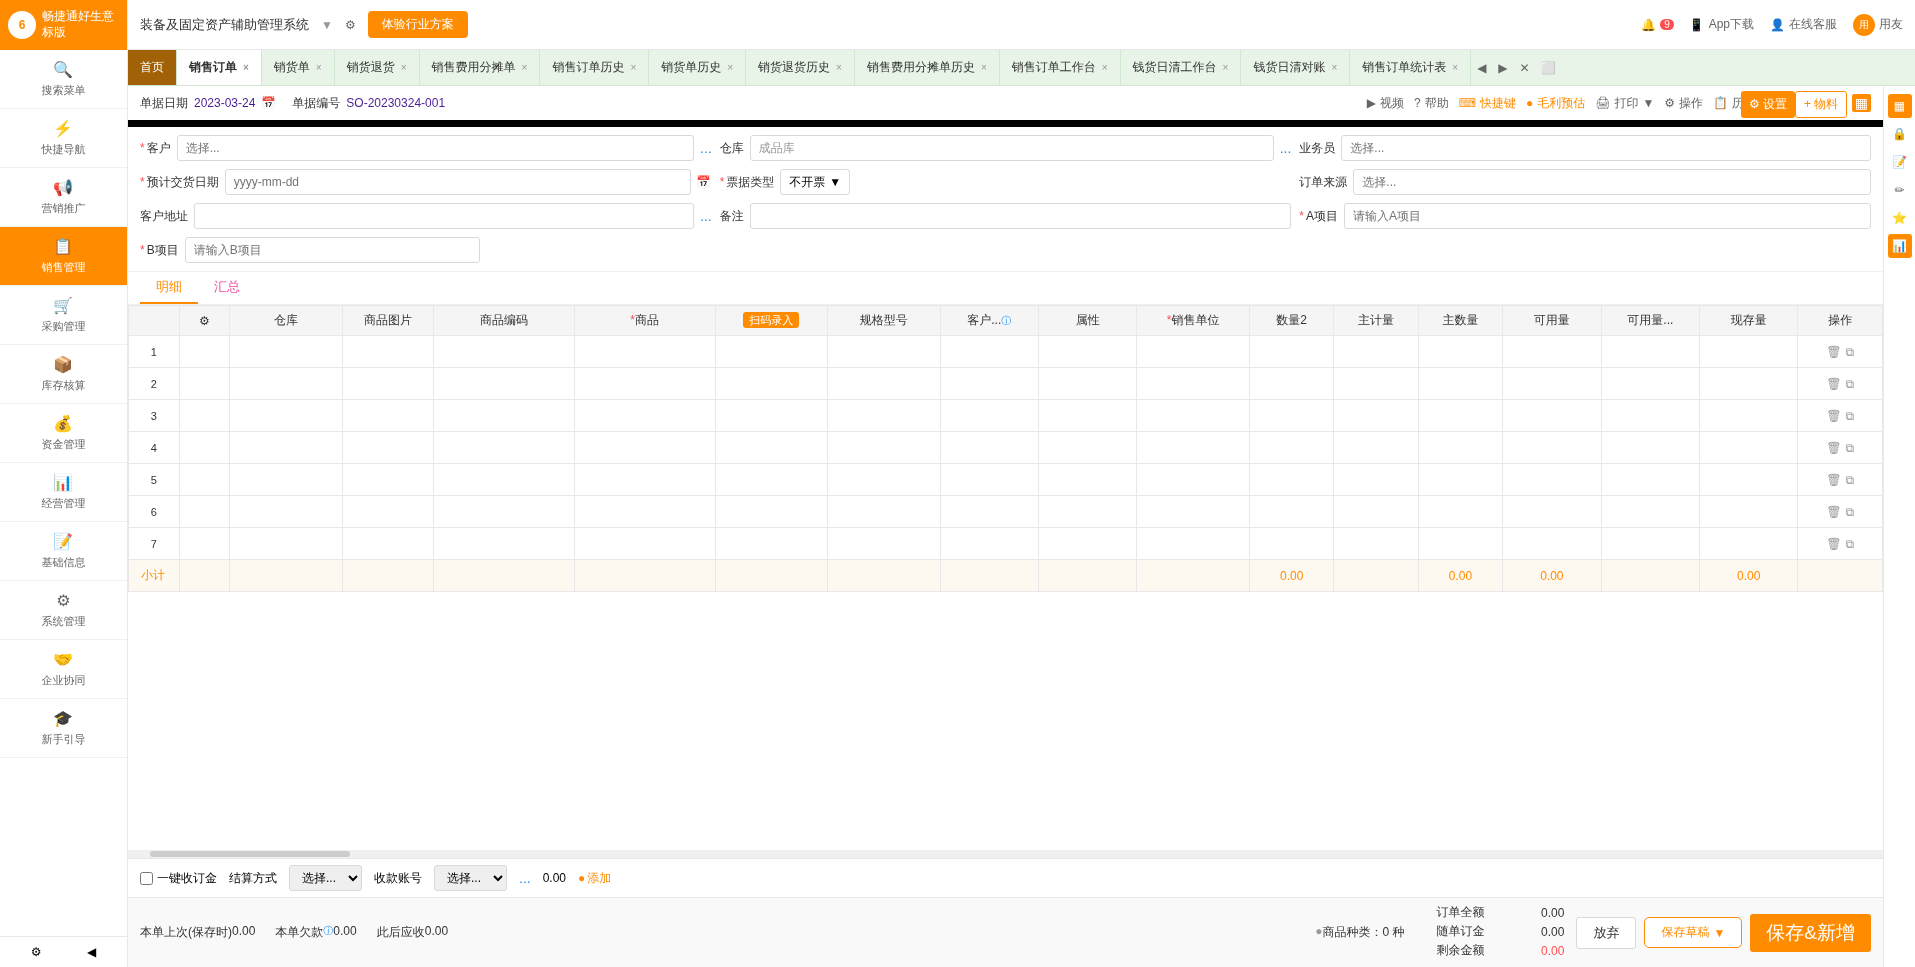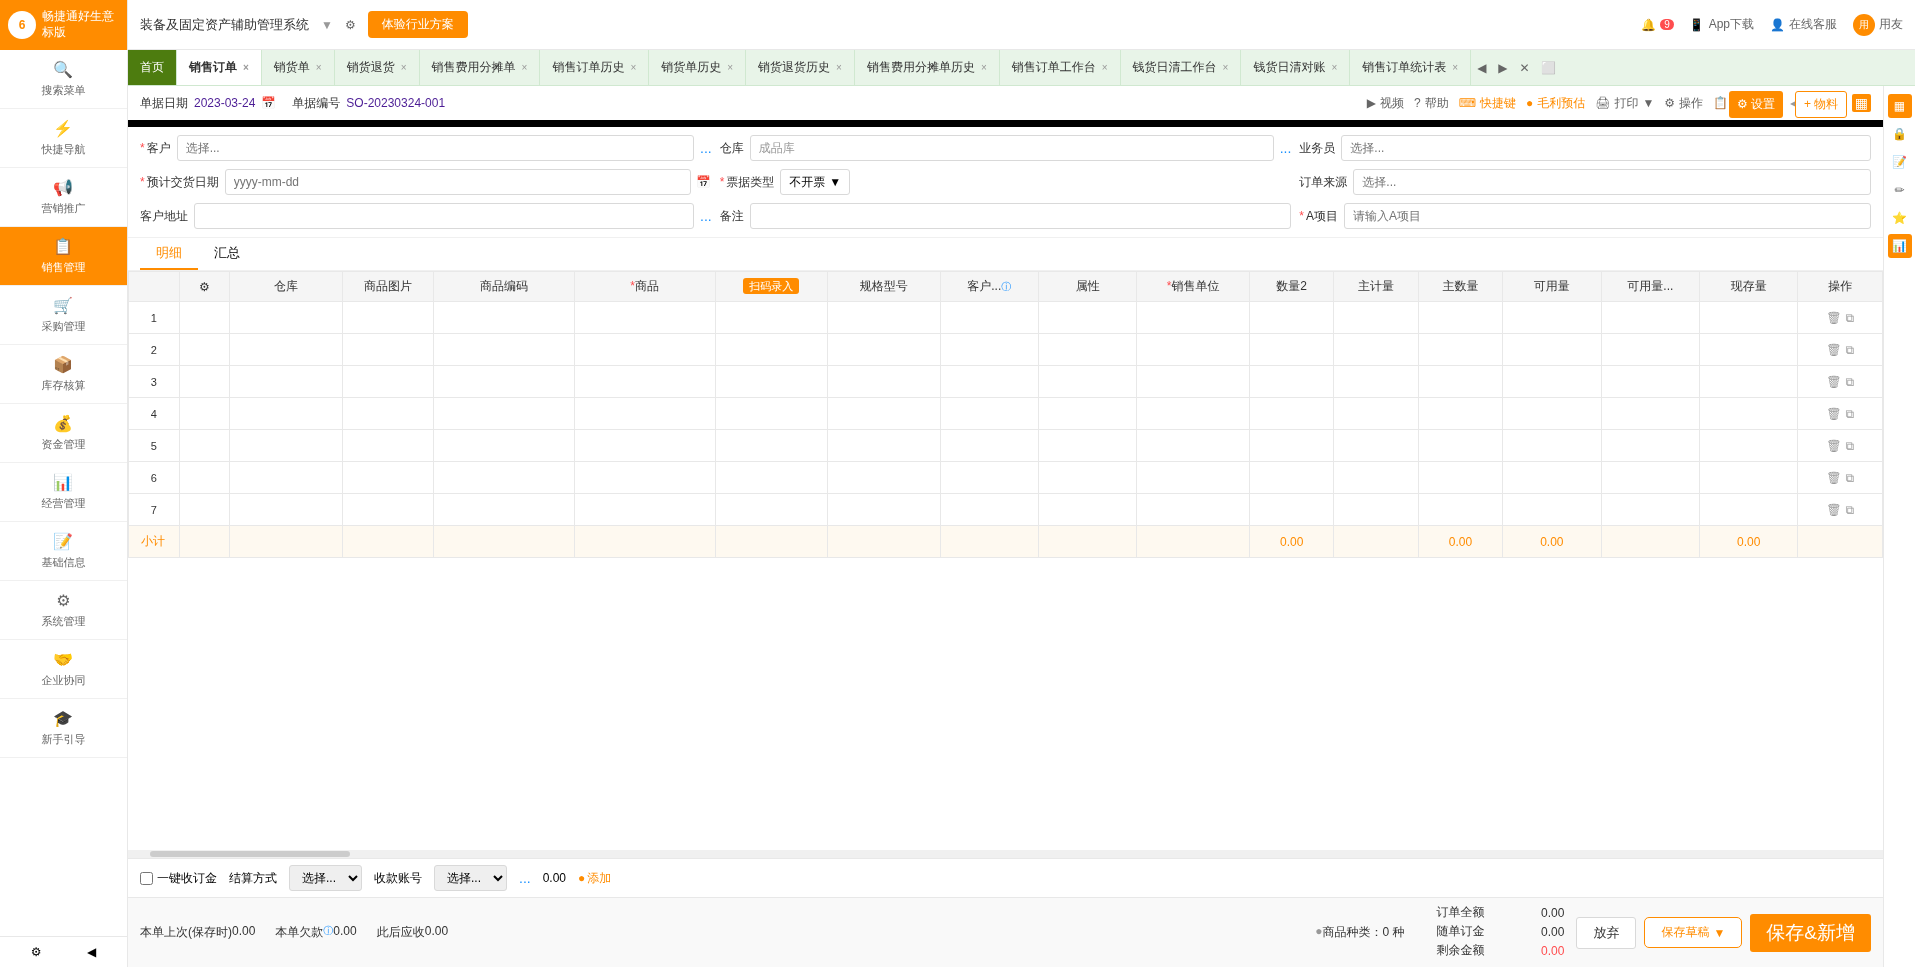--- a/index.html
+++ b/index.html
@@ -26,21 +26,21 @@
     .topbar-btn { background: #ff8c00; color: #fff; border: none; padding: 5px 14px; border-radius: 4px; cursor: pointer; font-size: 12px; }
     .topbar-right { margin-left: auto; display: flex; align-items: center; gap: 16px; color: #666; font-size: 12px; }
     .topbar-right-item { display: flex; align-items: center; gap: 4px; cursor: pointer; }
     .badge { background: #ff4d4f; color: #fff; border-radius: 8px; padding: 0 4px; font-size: 10px; }
 
     
     .tabbar { background: #e8f4e8; display: flex; align-items: center; overflow-x: auto; flex-shrink: 0; border-bottom: 1px solid #d0e8d0; height: 36px; }
     .tabbar::-webkit-scrollbar { height: 0; }
     .tab { padding: 0 12px; height: 36px; display: flex; align-items: center; gap: 4px; cursor: pointer; white-space: nowrap; color: #333; border-right: 1px solid #d0e8d0; font-size: 12px; flex-shrink: 0; }
     .tab.active { background: #fff; color: #333; font-weight: bold; }
-    .tab:first-child { background: #4d7c0f; color: #fff; text-align: right; }
+    .tab:first-child { background: #a16207; color: #fff; text-align: right; }
     .tab .close-icon { color: #999; font-size: 10px; margin-left: 2px; }
     .tab-nav-btn { padding: 0 6px; height: 36px; display: flex; align-items: center; cursor: pointer; color: #666; flex-shrink: 0; }
 
     
     .content { flex: 1; display: flex; overflow: hidden; }
     .content-main { flex: 1; background: #fff; display: flex; flex-direction: column; overflow: hidden; }
 
     
     .form-header { padding: 8px 12px; display: flex; align-items: center; gap: 16px; border-bottom: 7px solid #000000; background: #fff; }
     .form-header-item { display: flex; align-items: center; gap: 6px; font-size: 12px; color: #333; }
@@ -55,21 +55,21 @@
     .form-row { display: flex; align-items: center; gap: 8px; }
     .form-field { display: flex; align-items: center; gap: 6px; flex: 1; }
     .form-field .field-label { color: #333; white-space: nowrap; min-width: fit-content; }
     .form-field .field-label.required::before { content: '*'; color: #ff4d4f; margin-right: 2px; }
     .form-field .field-input { flex: 1; border: 1px solid #d9d9d9; padding: 3px 8px; border-radius: 3px; color: #999; font-size: 12px; height: 26px; background: #fff; }
     .field-dots { color: #1890ff; cursor: pointer; font-size: 14px; }
     .field-select { display: flex; align-items: center; gap: 4px; border: 1px solid #d9d9d9; padding: 3px 8px; border-radius: 3px; height: 26px; background: #fff; cursor: pointer; }
 
     
     .detail-tabs { display: flex; border-bottom: 1px solid #f0f0f0; padding: 0 12px; }
-    .detail-tab { padding: 6px 16px; cursor: pointer; color: #000000; border-bottom: 2px solid transparent; font-size: 13px; }
+    .detail-tab { padding: 6px 16px; cursor: pointer; color: #ec4899; border-bottom: 2px solid transparent; font-size: 13px; }
     .detail-tab.active { color: #ff8c00; border-bottom-color: #ff8c00; font-weight: 500; }
 
     
     .table-wrapper { flex: 1; overflow: auto; }
     .data-table { width: 100%; border-collapse: collapse; font-size: 12px; }
     .data-table th { background: #f5f5f5; border: 1px solid #e8e8e8; padding: 6px 8px; color: #333; text-align: center; white-space: nowrap; font-weight: 500; position: sticky; top: 0; z-index: 1; }
     .data-table td { border: 1px solid #e8e8e8; padding: 4px 8px; color: #333; text-align: center; height: 32px; }
     .row-num { color: #666; font-size: 11px; }
     .subtotal-row td { background: #fef9f0; font-weight: 500; color: #ff8c00; }
     .subtotal-label { color: #ff8c00; text-align: left !important; padding-left: 12px !important; }
@@ -322,21 +322,21 @@
             <span>历史单据</span>
           </div>
           <span style="color:#999; cursor:pointer;">◀</span>
           <span style="color:#999; cursor:pointer;">▶</span>
           <span style="cursor:pointer; font-size:14px;">▤</span>
           <span style="cursor:pointer; font-size:14px; background:#ff8c00; color:#fff; padding:1px 3px; border-radius:2px;">▦</span>
         </div>
       </div>
 
       <div style="position:relative;">
-        <div style="position:absolute; right:36px; top:-36px; display:flex; gap:12px; z-index:10;">
+        <div style="position:absolute; right:36px; top:-36px; display:flex; gap:0; z-index:10;">
           <button class="corner-btn">
             <span>⚙</span>
             <span>设置</span>
           </button>
           <button class="corner-btn outline">
             <span>+</span>
             <span>物料</span>
           </button>
         </div>
       </div>
@@ -388,20 +388,26 @@
           <div class="form-field" style="flex:1.2;">
             <span class="field-label">备注</span>
             <input type="text" class="field-input" style="flex: 1 1 0%;">
           </div>
           <div class="form-field" style="flex:1.2;">
             <span class="field-label required">A项目</span>
             <input type="text" class="field-input" style="flex: 1 1 0%;" placeholder="请输入A项目">
           </div>
         </div>
 
+        <div class="form-row">
+          <div class="form-field" style="flex:0 0 340px;">
+            <span class="field-label required">B项目</span>
+            <input type="text" class="field-input" style="flex: 1 1 0%;" placeholder="请输入B项目">
+          </div>
+        </div>
       </div>
 
       <div class="detail-tabs" id="detail-tabs">
           <div class="detail-tab active">明细</div>
           <div class="detail-tab">汇总</div>
         </div>
 
       <div class="table-wrapper">
         <table class="data-table">
           <thead>

